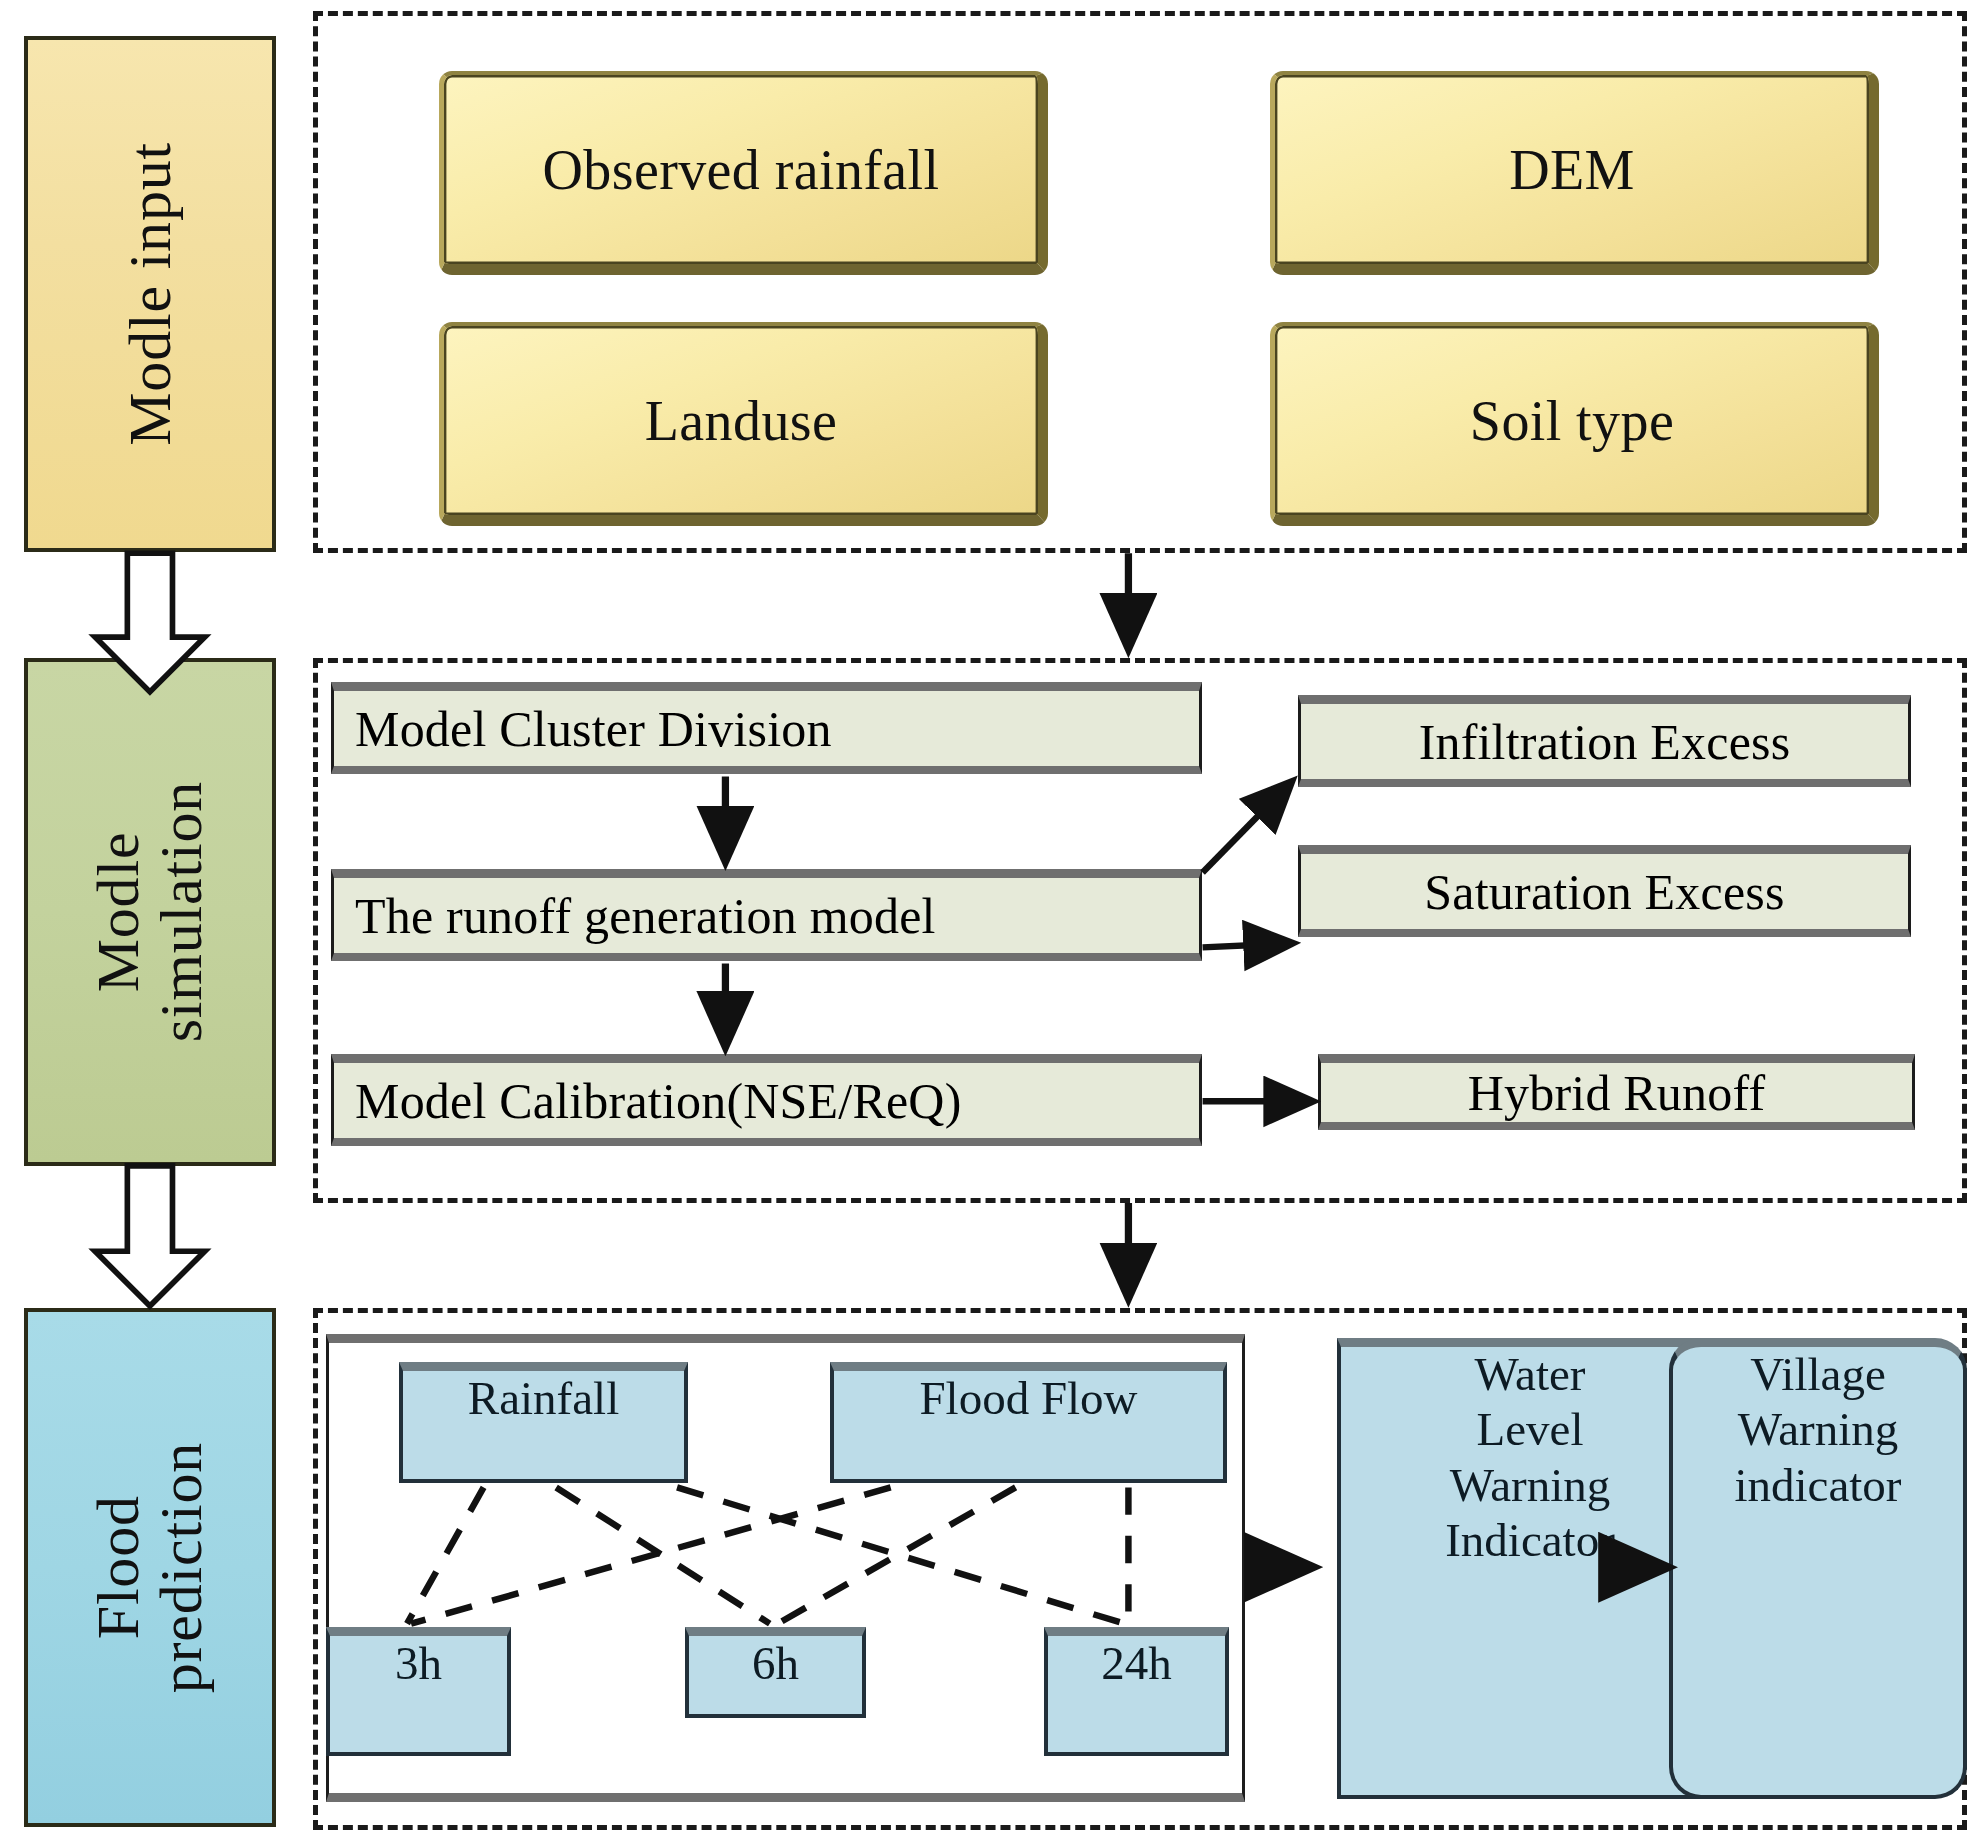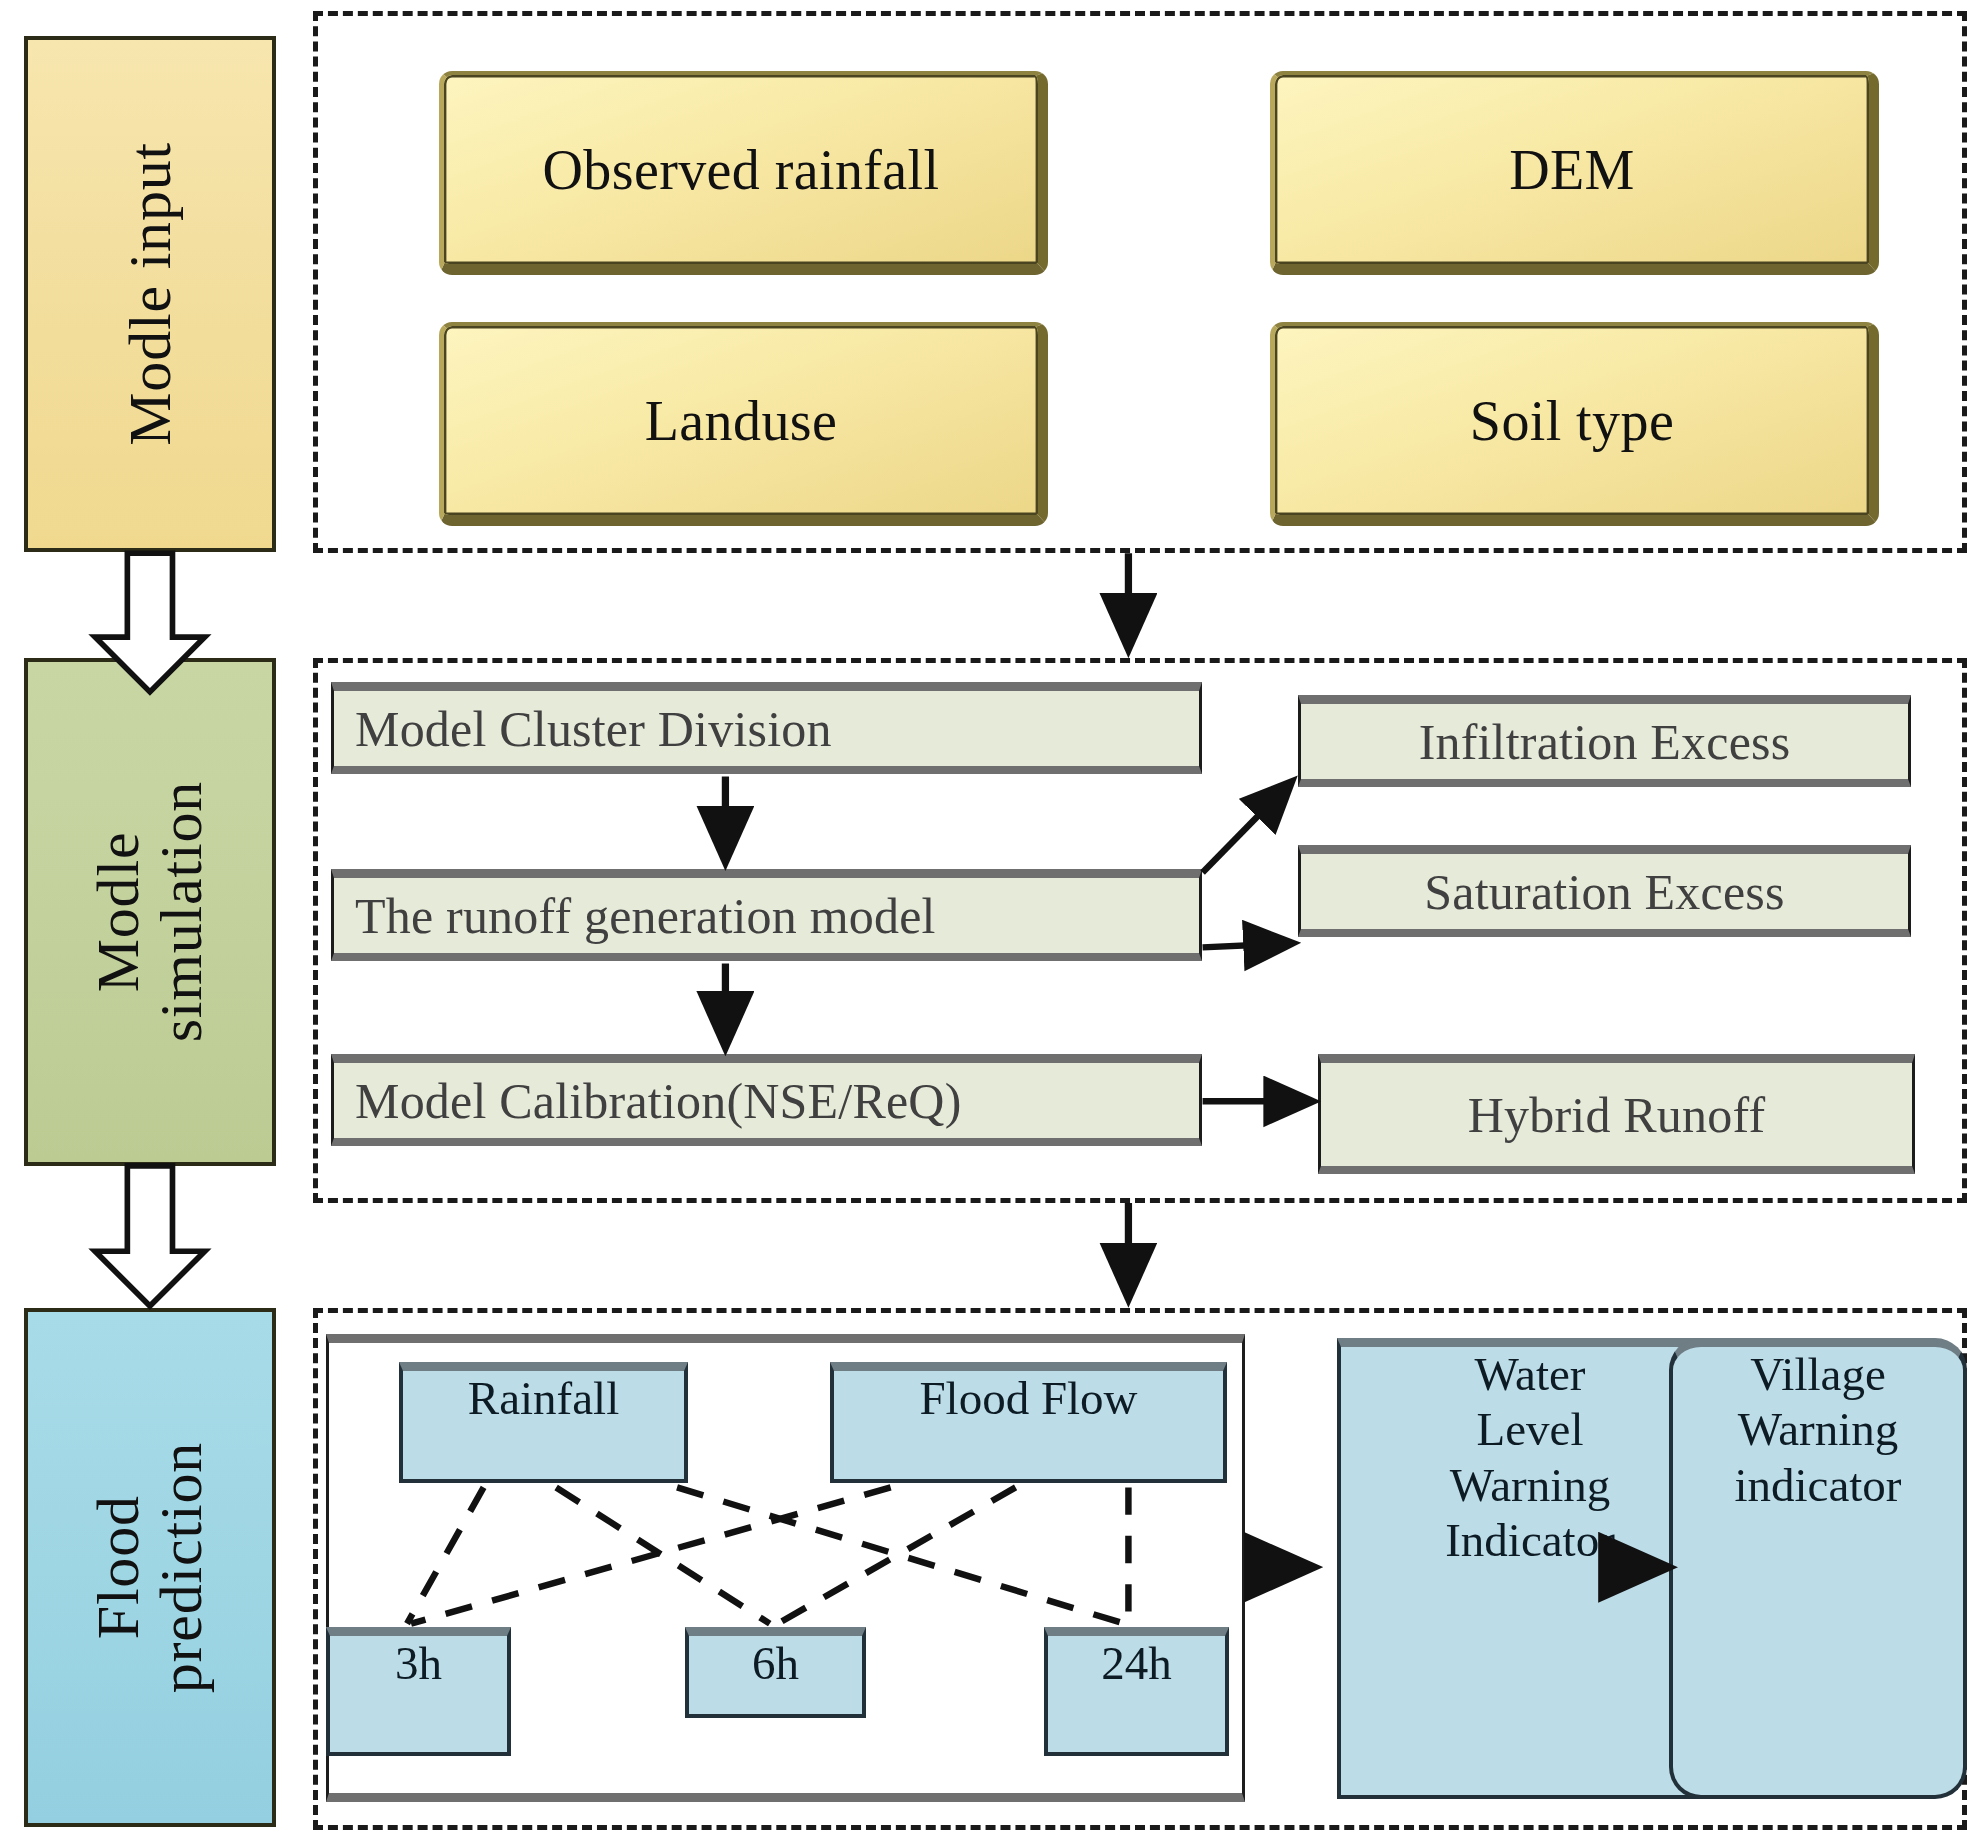--- a/index.html
+++ b/index.html
@@ -32,21 +32,21 @@
         display:flex;align-items:center;justify-content:center;border-radius:13px;}
   .ybox span{font-size:56px;color:#111;letter-spacing:0.4px;}
 
   
   .gbox{position:absolute;box-sizing:border-box;
         background:#e6ead9;
         border:3.2px solid #1c1c1c;
         border-top:9px solid #6f6f6f;
         border-bottom:8px solid #6f6f6f;
         display:flex;align-items:center;}
-  .gbox span{font-size:50px;color:#404040;padding-left:21px;letter-spacing:0.2px;}
+  .gbox span{font-size:50px;color:#000000;padding-left:21px;letter-spacing:0.2px;}
   .gbox.center span{padding-left:0;width:100%;text-align:center;}
 
   
   .bbox{position:absolute;box-sizing:border-box;
         background:#bcdce8;
         border:4px solid #22303a;
         border-top:9px solid #6f7d84;
         display:flex;align-items:flex-start;justify-content:center;text-align:center;}
   .bbox span{font-size:47px;color:#0d1b24;line-height:1.18;white-space:pre-line;}
   .bbox.small span{font-size:47px;}
@@ -110,21 +110,21 @@
   </div>
 
   <div class="gbox center" style="left:1298px; top:695px; width:613px; height:92px;">
     <span>Infiltration Excess</span>
   </div>
 
   <div class="gbox center" style="left:1298px; top:845px; width:613px; height:92px;">
     <span>Saturation Excess</span>
   </div>
 
-  <div class="gbox center" style="left:1318px; top:1054px; width:597px; height:120px;">
+  <div class="gbox center" style="left:1318px; top:1054px; width:597px; height:76px;">
     <span>Hybrid Runoff</span>
   </div>
 
   <div class="white-panel" style="left:326px; top:1334px; width:919px; height:468px;"></div>
 
   <div class="bbox small" style="left:399px; top:1362px; width:289px; height:121px;">
     <span>Rainfall</span>
   </div>
 
   <div class="bbox small" style="left:830px; top:1362px; width:397px; height:121px;">

